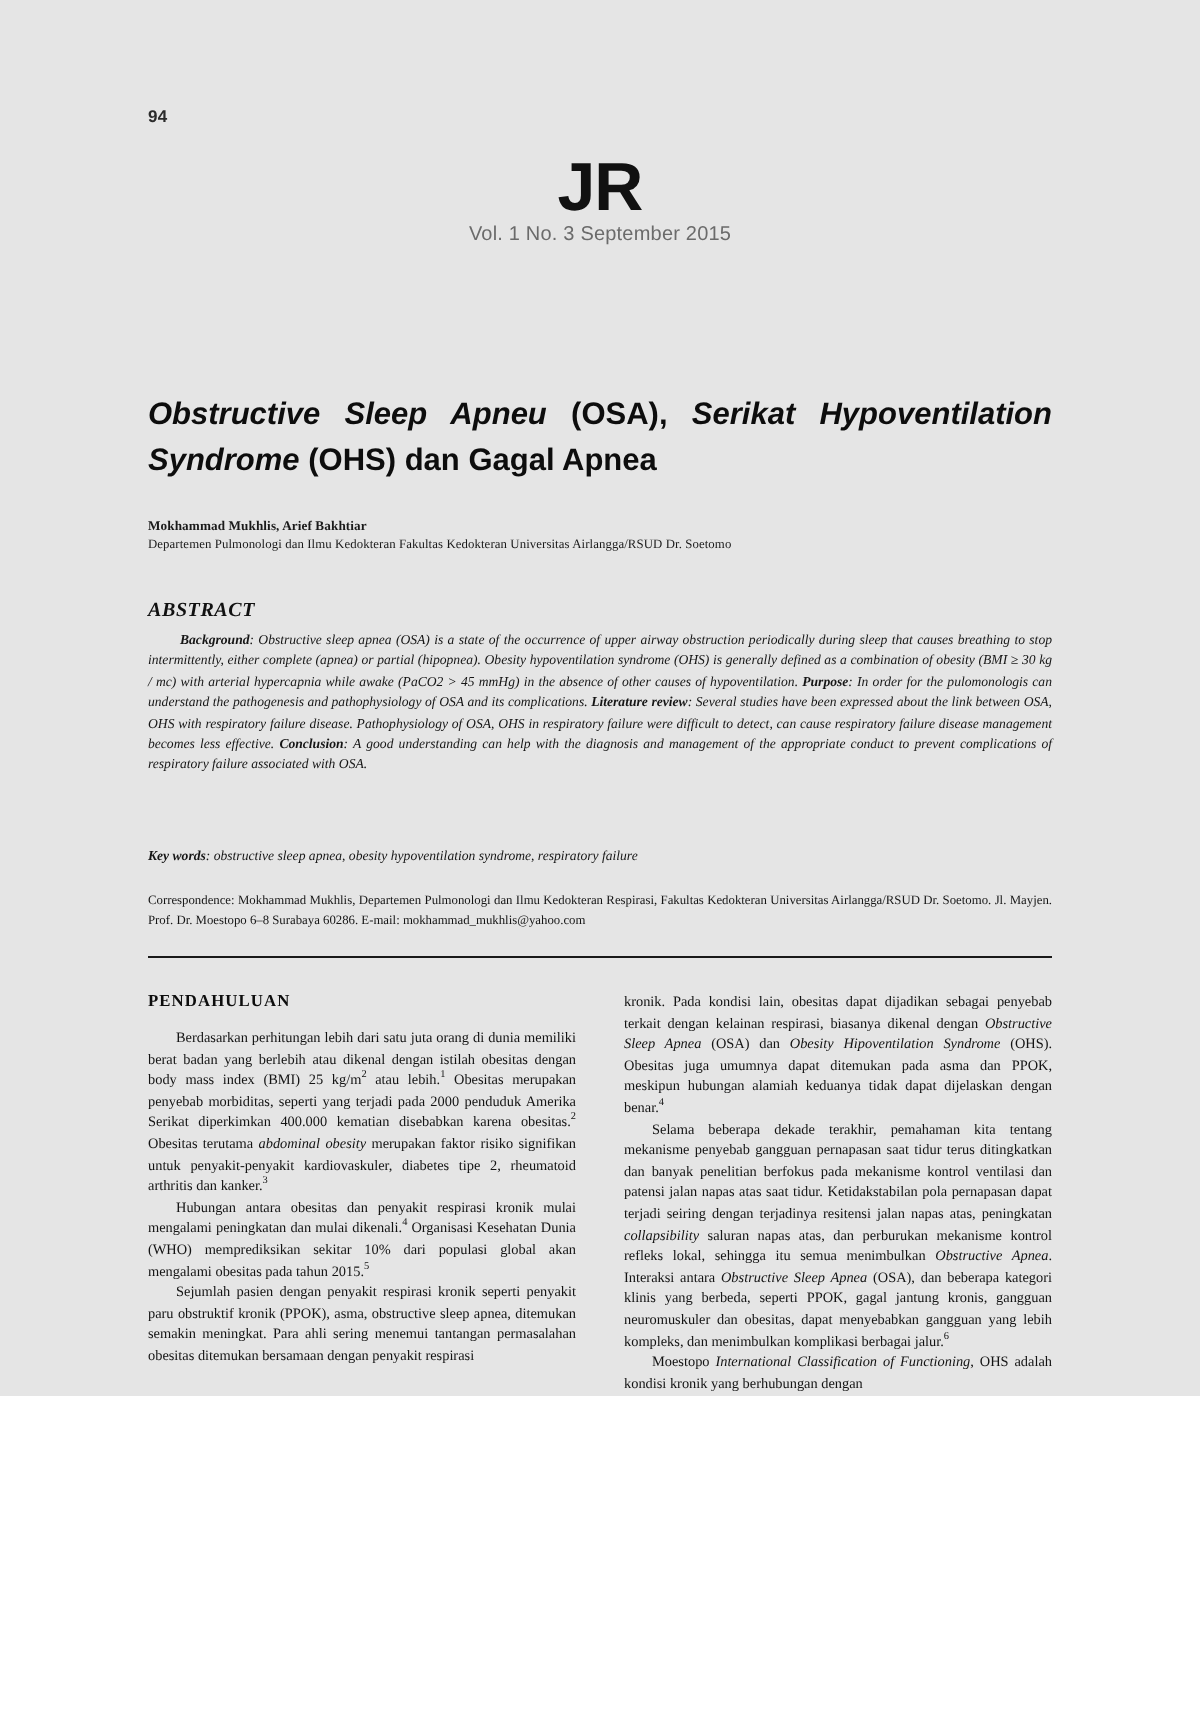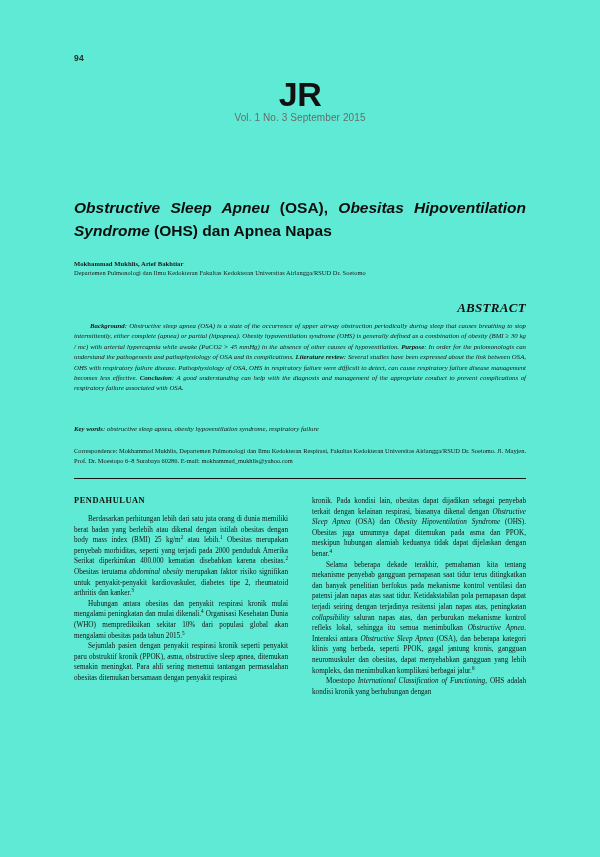--- a/index.html
+++ b/index.html
@@ -12,22 +12,22 @@
     height: 857px;
     font-family: "Liberation Serif", serif;
     color: #111111;
     position: relative;
     overflow: hidden;
   }
   .page {
     position: absolute;
     left: 0; top: 0;
     width: 600px;
-    height: 857px;
-    background: #5eead4;
+    height: 698px;
+    background: #e5e5e5;
   }
   .page-number {
     position: absolute;
     left: 74px;
     top: 53px;
     font-family: "Liberation Sans", sans-serif;
     font-weight: bold;
     font-size: 8.5px;
     color: #2b2b2b;
     letter-spacing: 0.2px;
@@ -110,25 +110,24 @@
   .abstract-block {
     position: absolute;
     left: 74px;
     top: 300px;
     width: 452px;
   }
   .abstract-heading {
     font-family: "Liberation Serif", serif;
     font-weight: bold;
     font-style: italic;
-    font-size: 13px;
+    font-size: 10px;
     letter-spacing: 0.3px;
     color: #111;
     margin-bottom: 5px;
-    text-align: right;
   }
   .abstract-body {
     font-family: "Liberation Serif", serif;
     font-style: italic;
     font-size: 6.8px;
     line-height: 10.4px;
     color: #151515;
     text-align: justify;
     text-justify: inter-word;
     text-indent: 16px;
@@ -214,21 +213,21 @@
 <div class="page">
 
   <div class="page-number">94</div>
 
   <div class="masthead">
     <div class="journal-logo">JR</div>
     <div class="journal-issue">Vol. 1 No. 3 September 2015</div>
   </div>
 
   <div class="title-block">
-    <h1 class="article-title"><span class="it">Obstructive Sleep Apneu</span><span> (OSA), </span><span class="it">Obesitas Hipoventilation</span> <span class="it">Syndrome</span><span> (OHS) dan Apnea Napas</span></h1>
+    <h1 class="article-title"><span class="it">Obstructive Sleep Apneu</span><span> (OSA), </span><span class="it">Serikat Hypoventilation</span> <span class="it">Syndrome</span><span> (OHS) dan Gagal Apnea</span></h1>
   </div>
 
   <div class="authors">Mokhammad Mukhlis, Arief Bakhtiar</div>
   <div class="affiliation">Departemen Pulmonologi dan Ilmu Kedokteran Fakultas Kedokteran Universitas Airlangga/RSUD Dr. Soetomo</div>
 
   <div class="abstract-block">
     <div class="abstract-heading">ABSTRACT</div>
     <p class="abstract-body"><b>Background</b><span>: Obstructive sleep apnea (OSA) is a state of the occurrence of upper airway obstruction periodically during sleep that causes breathing to stop intermittently, either complete (apnea) or partial (hipopnea). Obesity hypoventilation syndrome (OHS) is generally defined as a combination of obesity (BMI ≥ 30 kg / mc) with arterial hypercapnia while awake (PaCO2 &gt; 45 mmHg) in the absence of other causes of hypoventilation. </span><b>Purpose</b><span>: In order for the pulomonologis can understand the pathogenesis and pathophysiology of OSA and its complications. </span><b>Literature review</b><span>: Several studies have been expressed about the link between OSA, OHS with respiratory failure disease. Pathophysiology of OSA, OHS in respiratory failure were difficult to detect, can cause respiratory failure disease management becomes less effective. </span><b>Conclusion</b><span>: A good understanding can help with the diagnosis and management of the appropriate conduct to prevent complications of respiratory failure associated with OSA.</span></p>
   </div>
 

